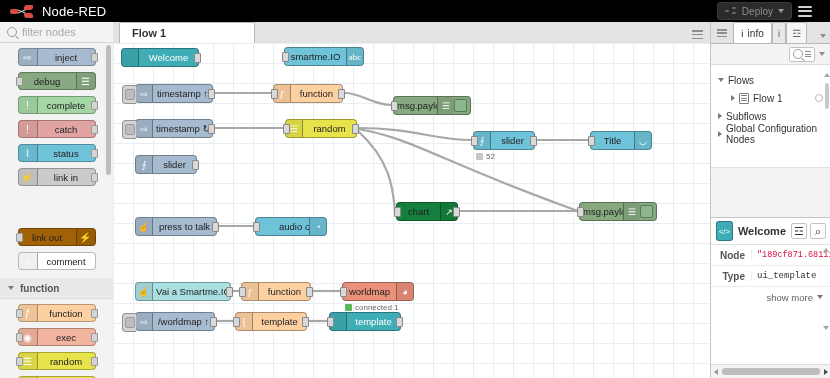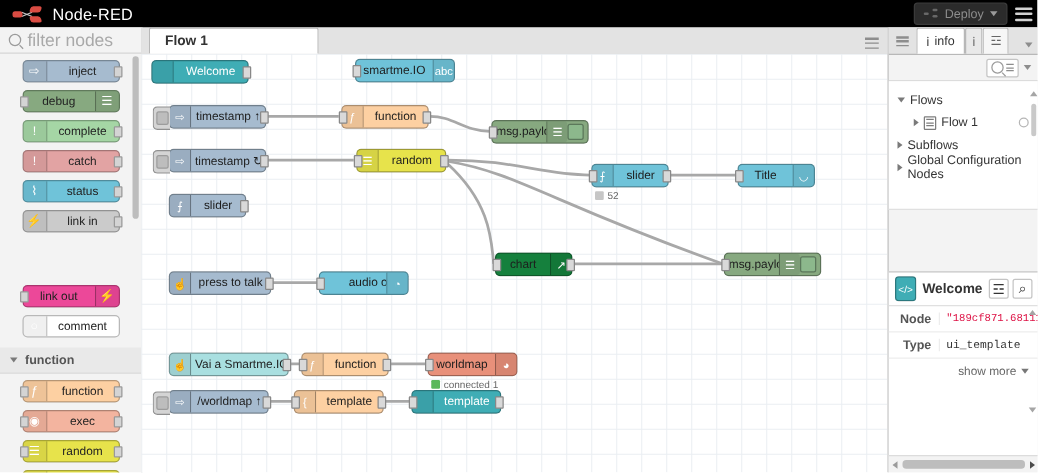--- a/index.html
+++ b/index.html
@@ -15,42 +15,42 @@
           display:flex;align-items:center;}
   .brand{display:flex;align-items:center;gap:6px;padding-left:10px;}
   .brand-logo{width:26px;height:13px;position:relative;}
   .brand-logo i{position:absolute;background:#d94c43;border-radius:2px;}
   .brand-logo i.a{left:0;top:4px;width:8px;height:5px;}
   .brand-logo i.b{left:14px;top:0px;width:9px;height:5px;transform:skewX(-16deg);}
   .brand-logo i.c{left:14px;top:8px;width:9px;height:5px;transform:skewX(16deg);}
   .brand-logo i.l1{left:7px;top:6px;width:9px;height:1px;background:#c9c9c9;transform:rotate(-22deg);border-radius:0;}
   .brand-logo i.l2{left:7px;top:6px;width:9px;height:1px;background:#c9c9c9;transform:rotate(22deg);border-radius:0;}
   .brand-name{color:#fff;font-size:13px;letter-spacing:.2px;}
-  .header-right{margin-left:auto;display:flex;align-items:center;gap:6px;padding-right:4px;}
+  .header-right{margin-left:auto;display:flex;align-items:center;gap:6px;padding-right:18px;}
   .deploy-btn{display:flex;align-items:center;gap:5px;background:#2b2b2b;border:1px solid #3a3a3a;
               border-radius:3px;height:16px;padding:0 7px;color:#8d8d8d;font-size:10px;}
   .deploy-ico{width:12px;height:8px;position:relative;opacity:.55;}
   .deploy-ico i{position:absolute;background:#9a9a9a;border-radius:1px;}
   .deploy-ico i.a{left:0;top:3px;width:4px;height:2px;}
   .deploy-ico i.b{left:7px;top:0;width:4px;height:2px;}
   .deploy-ico i.c{left:7px;top:5px;width:4px;height:2px;}
   .caret-d{width:0;height:0;border-left:3px solid transparent;border-right:3px solid transparent;
            border-top:4px solid #9a9a9a;}
   .hamburger{width:14px;height:11px;display:flex;flex-direction:column;justify-content:space-between;}
   .hamburger span{display:block;height:2px;background:#d2d2d2;border-radius:1px;}
 
   
   .palette{position:absolute;left:0;top:22px;width:113px;height:356px;background:#f3f3f3;
            border-right:1px solid #c4c4c4;}
   .pal-search{height:20px;border-bottom:1px solid #d6d6d6;display:flex;align-items:center;
               gap:5px;padding:0 7px;background:#f3f3f3;}
   .mag{width:8px;height:8px;border:1.3px solid #9b9b9b;border-radius:50%;position:relative;flex:none;}
   .mag::after{content:"";position:absolute;right:-3px;bottom:-2px;width:4px;height:1.3px;
               background:#9b9b9b;transform:rotate(45deg);}
-  .pal-search span{color:#a9a9a9;font-size:14px;}
+  .pal-search span{color:#a9a9a9;font-size:11px;}
   .pal-body{position:relative;height:336px;overflow:hidden;}
   .cat{display:flex;align-items:center;gap:6px;height:20px;padding-left:8px;background:#e9e9e9;
        border-bottom:1px solid #dcdcdc;font-weight:bold;font-size:10px;color:#555;}
   .chev{width:0;height:0;border-left:3.5px solid transparent;border-right:3.5px solid transparent;
         border-top:4px solid #7a7a7a;}
   .cat-items{padding:5px 0 2px 0;}
   .pnode{position:relative;margin:0 auto 6px auto;width:78px;height:18px;border-radius:4px;
          border:1px solid rgba(0,0,0,.28);display:flex;align-items:center;box-sizing:border-box;}
   .pnode .lbl{flex:1;text-align:center;font-size:9.5px;color:#222;padding:0 2px;
               white-space:nowrap;overflow:hidden;}
@@ -80,21 +80,21 @@
   .grid{position:absolute;inset:0;
         background-image:linear-gradient(to right,#e9eef2 1px,transparent 1px),
                          linear-gradient(to bottom,#e9eef2 1px,transparent 1px);
         background-size:20px 20px;}
   .wires{position:absolute;inset:0;}
   .node{position:absolute;height:19px;border-radius:4px;border:1px solid rgba(0,0,0,.32);
         display:flex;align-items:center;box-sizing:border-box;font-size:9.5px;color:#1d1d1d;}
   .node .ico{width:17px;height:100%;display:flex;align-items:center;justify-content:center;
              box-sizing:border-box;background:rgba(0,0,0,.07);font-size:9px;color:#fff;}
   .node .ico.left{border-right:1px solid rgba(0,0,0,.33);border-radius:3px 0 0 3px;}
-  .node .ico.right{border-left:1px solid rgba(0,0,0,.33);border-radius:0 3px 3px 0;}
+  .node .ico.right{border-left:1px solid rgba(0,0,0,.33);border-radius:0 3px 3px 0;font-family:Liberation Serif, serif;}
   .node .txt{flex:1;text-align:center;padding:0 3px;white-space:nowrap;overflow:hidden;}
   .np{position:absolute;width:5px;height:8px;background:#d9d9d9;border:1px solid #888;
       border-radius:1px;top:4px;z-index:3;}
   .np.i{left:-3px;} .np.o{right:-3px;}
   .btnbox{position:absolute;left:-14px;top:0px;width:14px;height:19px;background:#d4d4d4;
           border:1px solid rgba(0,0,0,.32);border-right:none;border-radius:4px 0 0 4px;
           display:flex;align-items:center;justify-content:center;box-sizing:border-box;}
   .btnbox i{width:8px;height:9px;background:#bdbdbd;border:1px solid #9c9c9c;border-radius:2px;display:block;}
   .dbg-sq{width:11px;height:11px;border:1px solid rgba(0,0,0,.35);border-radius:2px;
           background:#8cb88c;margin-right:3px;}
@@ -231,21 +231,21 @@
             <div class="pnode" style="background: rgb(111, 195, 217);">
               <span class="port out"></span>
               <span class="pn-ico left">⌇</span>
               <span class="lbl">status</span>
             </div>
             <div class="pnode" style="background: rgb(203, 203, 203);">
               <span class="port out"></span>
               <span class="pn-ico left">⚡</span>
               <span class="lbl">link in</span>
             </div>
-            <div class="pnode" style="background: #ec4899; margin-top: 42px;">
+            <div class="pnode" style="background: #a16207; margin-top: 42px;">
               <span class="port in"></span>
               <span class="lbl">link out</span>
               <span class="pn-ico right">⚡</span>
             </div>
             <div class="pnode" style="background: rgb(255, 255, 255);">
               <span class="pn-ico left">○</span>
               <span class="lbl">comment</span>
             </div>
           </div>
           <div class="cat">

